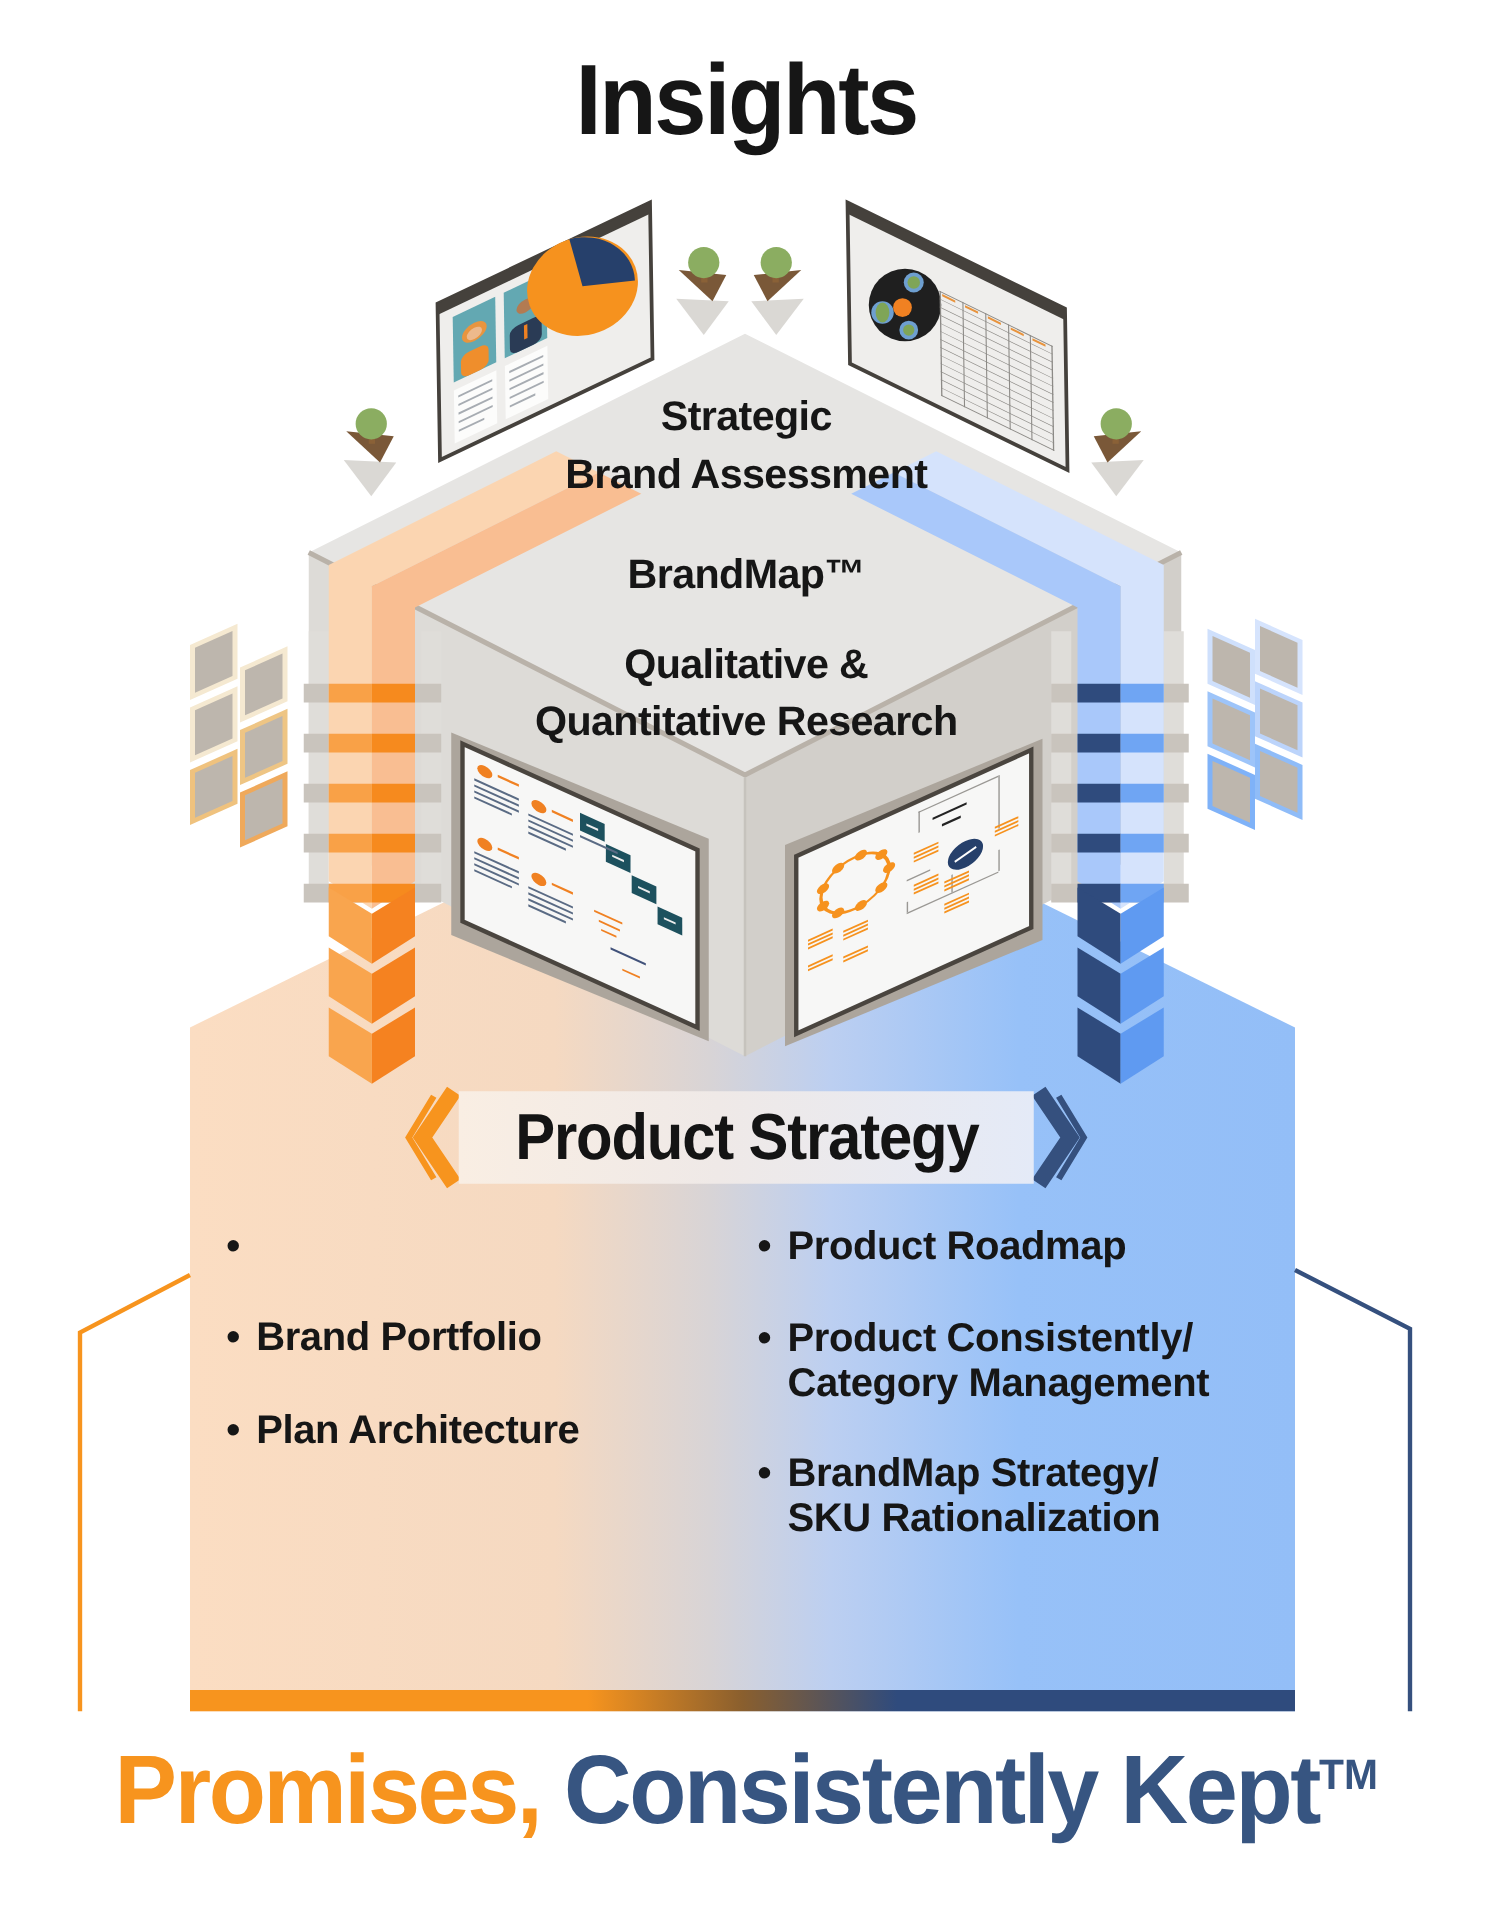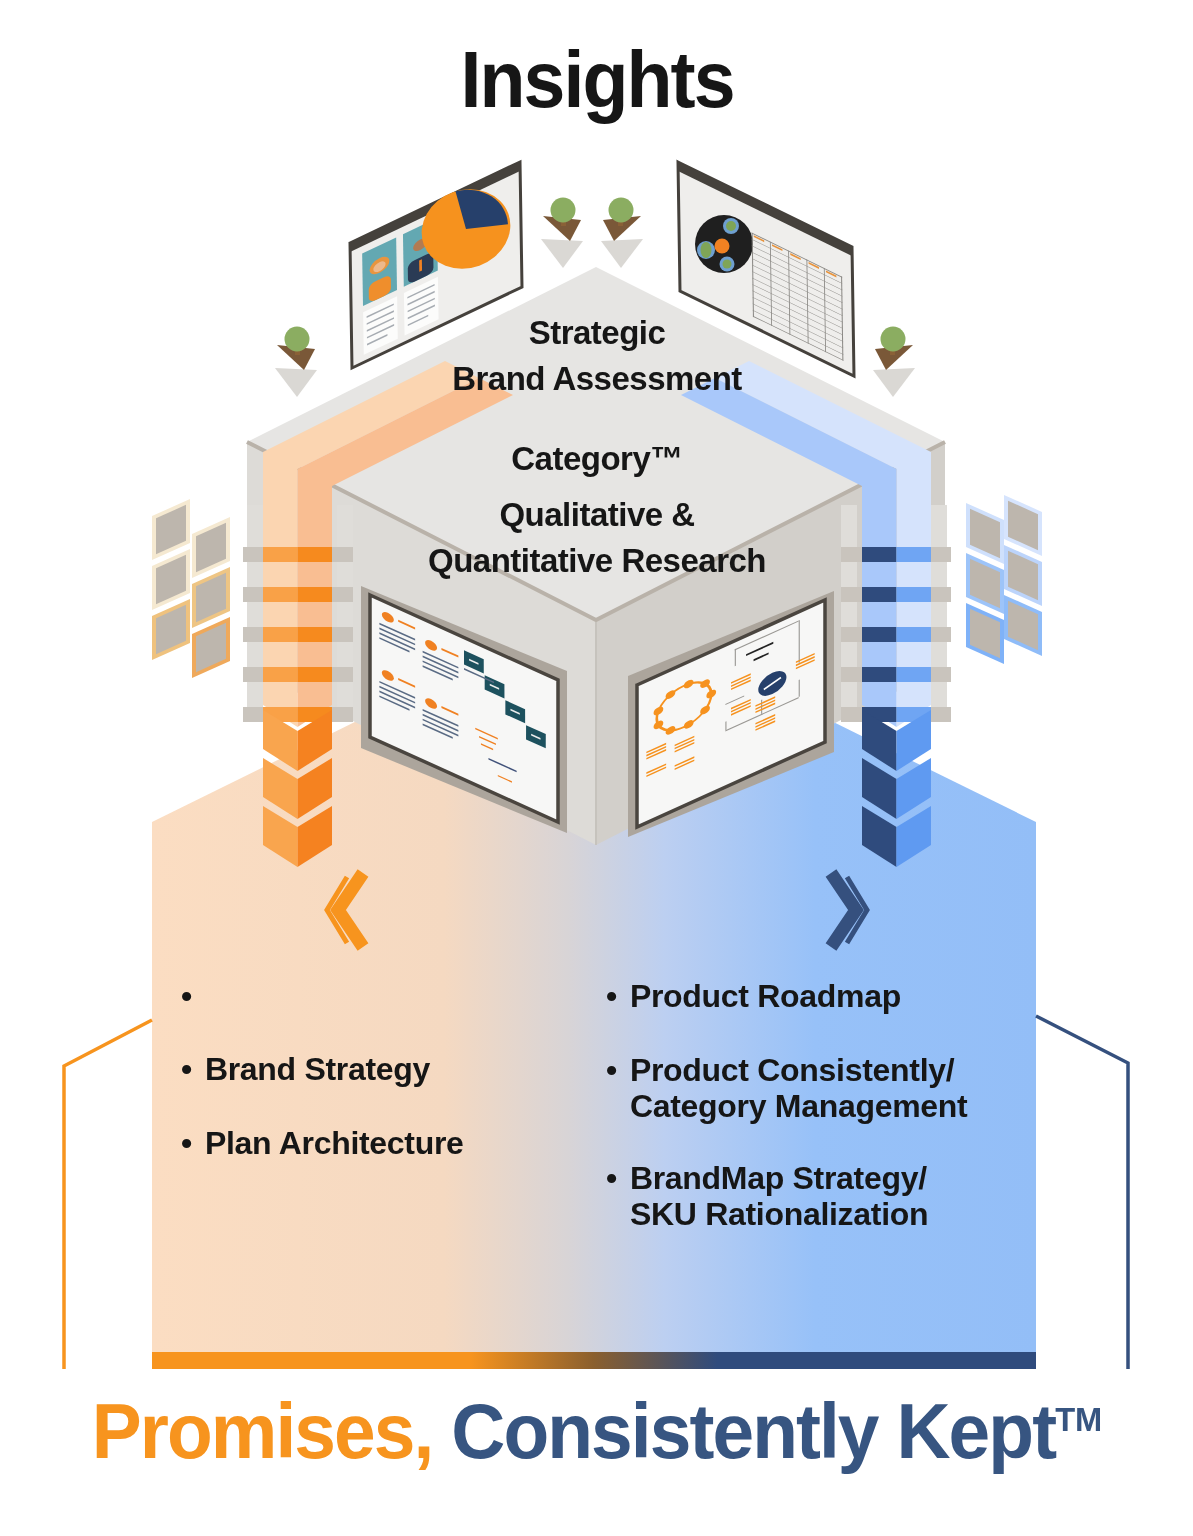--- a/index.html
+++ b/index.html
@@ -4,21 +4,21 @@
 <style>
   html,body{margin:0;padding:0;background:#ffffff;}
   #canvas{position:relative;width:1193px;height:1536px;background:#ffffff;overflow:hidden;
           font-family:"Liberation Sans","DejaVu Sans",sans-serif;}
   #art{position:absolute;left:0;top:0;}
   .txt{position:absolute;color:#161616;}
   #title{top:34px;left:50%;transform:translateX(-50%) scaleX(.94);font-size:80px;font-weight:800;
          letter-spacing:-2px;white-space:nowrap;}
   .plat{left:257px;width:680px;text-align:center;font-size:33px;font-weight:700;line-height:46px;
         letter-spacing:-0.5px;white-space:pre-line;}
-  #plat1{top:310px;} #plat2{top:436px;} #plat3{top:492px;}
+  #plat1{top:310px;} #plat2{top:436px;} #plat3{top:508px;}
   #banner{position:absolute;left:367px;top:873px;width:460px;height:74px;
           background:linear-gradient(90deg,#F9EEE3 0%,#EFE9E7 45%,#E4EAF7 100%);
           display:flex;align-items:center;justify-content:center;}
   #banner span{font-size:52px;font-weight:800;letter-spacing:-1px;color:#141414;
           transform:scaleX(.92);white-space:nowrap;}
   .li{position:absolute;display:flex;font-size:32px;font-weight:700;line-height:36px;
       color:#161616;letter-spacing:-0.3px;}
   .li .b{margin-right:13px;}
   .li .t{white-space:pre-line;}
   .lL{left:181px;} .lR{left:606px;}
@@ -400,31 +400,34 @@
       <rect x="0" y="100" width="38" height="44" fill="#7FB2F8"></rect>
           <rect x="4" y="104" width="30" height="36" fill="#BDB6AD"></rect>
     </g>
   </g>
 </svg>
 
 <div id="title" class="txt">Insights</div>
 
 <div id="plat1" class="txt plat">Strategic
 Brand Assessment</div>
-<div id="plat2" class="txt plat">Category™</div>
+<div id="plat2" class="txt plat">BrandMap™</div>
 <div id="plat3" class="txt plat">Qualitative &amp;
 Quantitative Research</div>
 
+<div id="banner">
+  <span>Product Strategy</span>
+</div>
 
 <div id="li1" class="li lL">
   <span class="b">•</span>
 </div>
 <div id="li2" class="li lL">
   <span class="b">•</span>
-  <span class="t">Brand Strategy</span>
+  <span class="t">Brand Portfolio</span>
 </div>
 <div id="li3" class="li lL">
   <span class="b">•</span>
   <span class="t">Plan Architecture</span>
 </div>
 <div id="ri1" class="li lR">
   <span class="b">•</span>
   <span class="t">Product Roadmap</span>
 </div>
 <div id="ri2" class="li lR">

